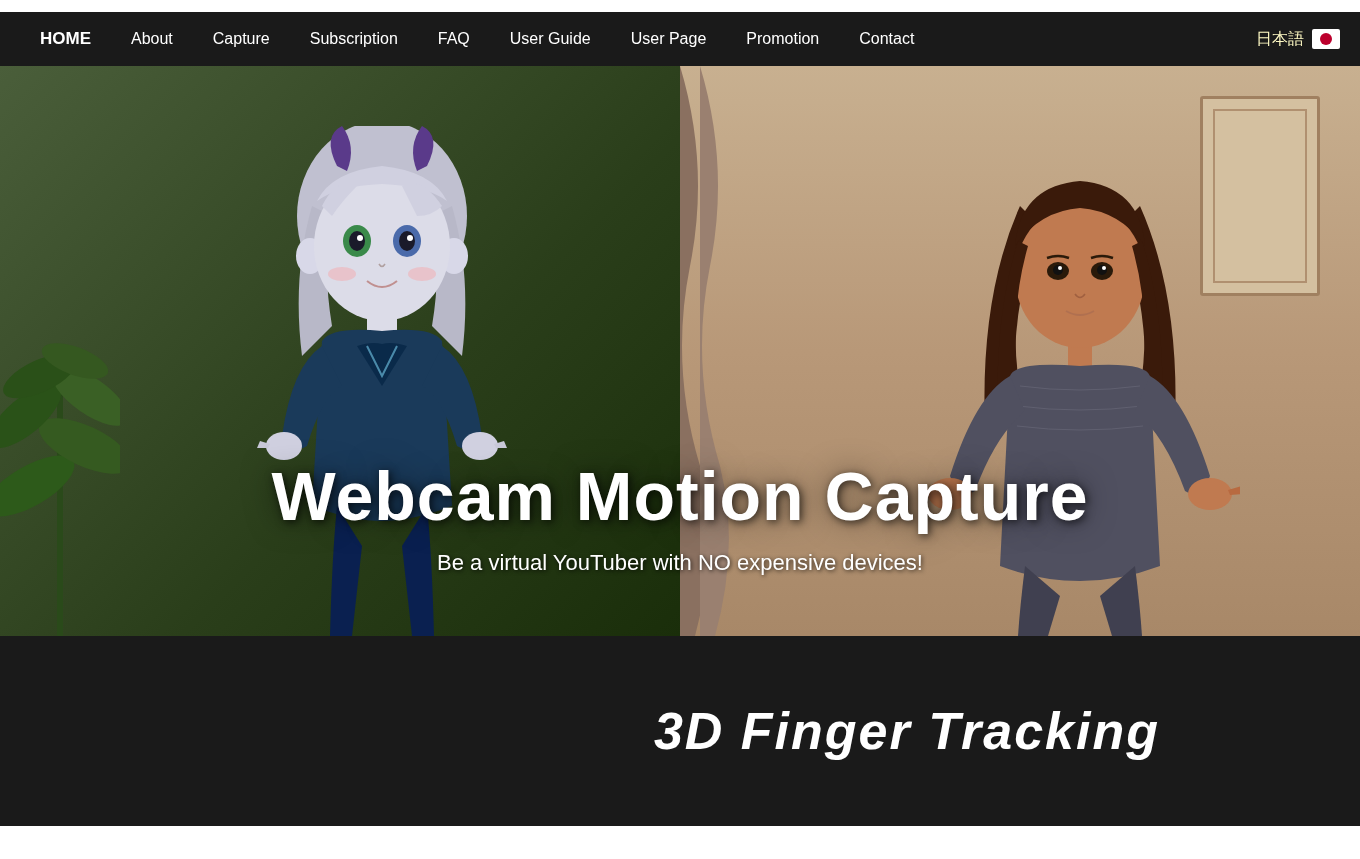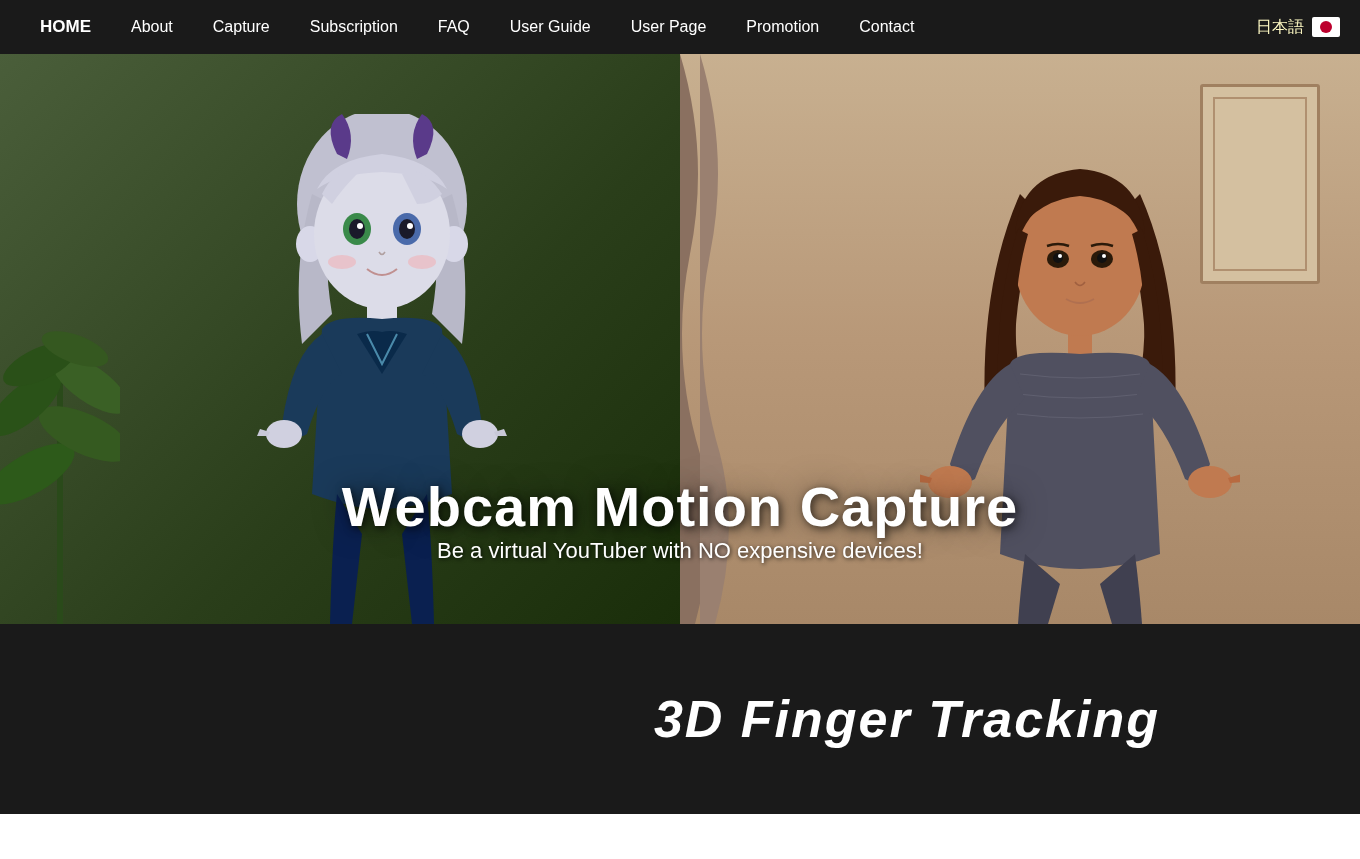--- a/index.html
+++ b/index.html
@@ -17,20 +17,21 @@
 
     
     nav {
       background: #1a1a1a;
       display: flex;
       align-items: center;
       height: 54px;
       padding: 4px 20px;
       position: relative;
       z-index: 10;
+      margin-top: 12px;
     }
 
     .nav-links {
       display: flex;
       align-items: center;
       gap: 0;
       flex: 1;
     }
 
     .nav-item {
@@ -145,33 +146,33 @@
     .hero-text {
       position: absolute;
       bottom: 60px;
       left: 0;
       right: 0;
       text-align: center;
       z-index: 5;
     }
 
     .hero-title {
-      font-size: 56px;
+      font-size: 68px;
       font-weight: 900;
       color: #ffffff;
       text-shadow: 2px 2px 8px rgba(0,0,0,0.7), 0 0 30px rgba(0,0,0,0.5);
       letter-spacing: 1px;
       line-height: 1.1;
     }
 
     .hero-subtitle {
       font-size: 22px;
       color: #ffffff;
       text-shadow: 1px 1px 4px rgba(0,0,0,0.8);
-      margin-top: 0;
+      margin-top: 16px;
       font-weight: 400;
     }
 
     
     .finger-tracking-section {
       background: #1a1a1a;
       height: 190px;
       display: flex;
       align-items: center;
       justify-content: flex-end;

